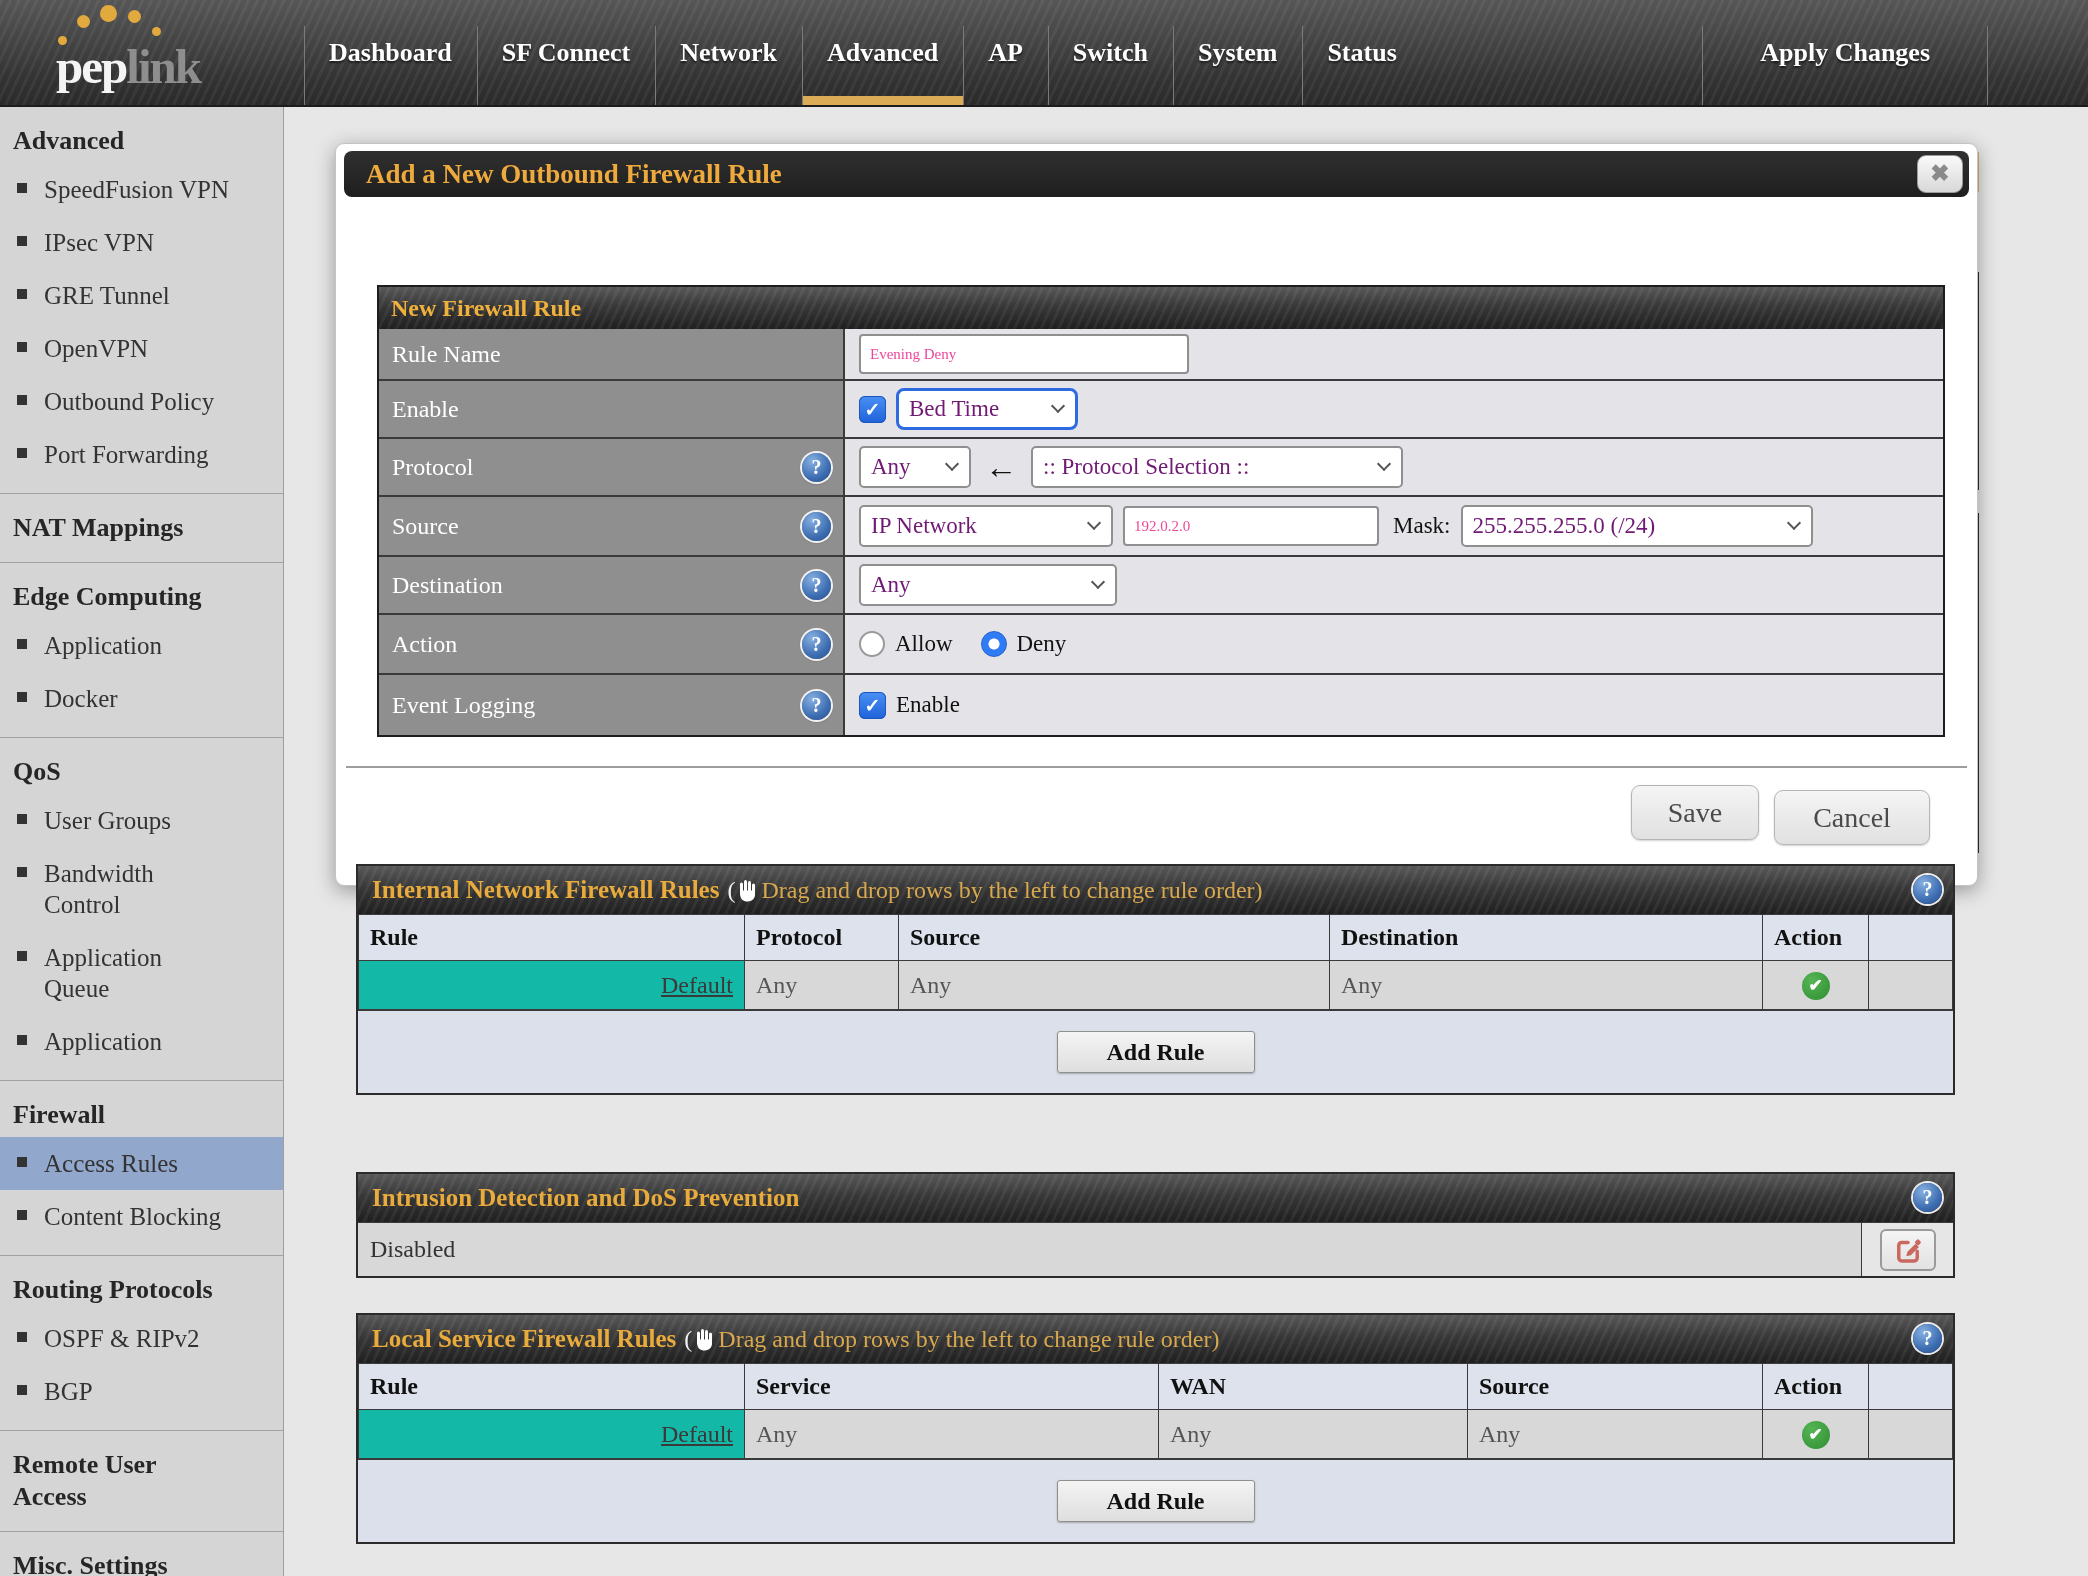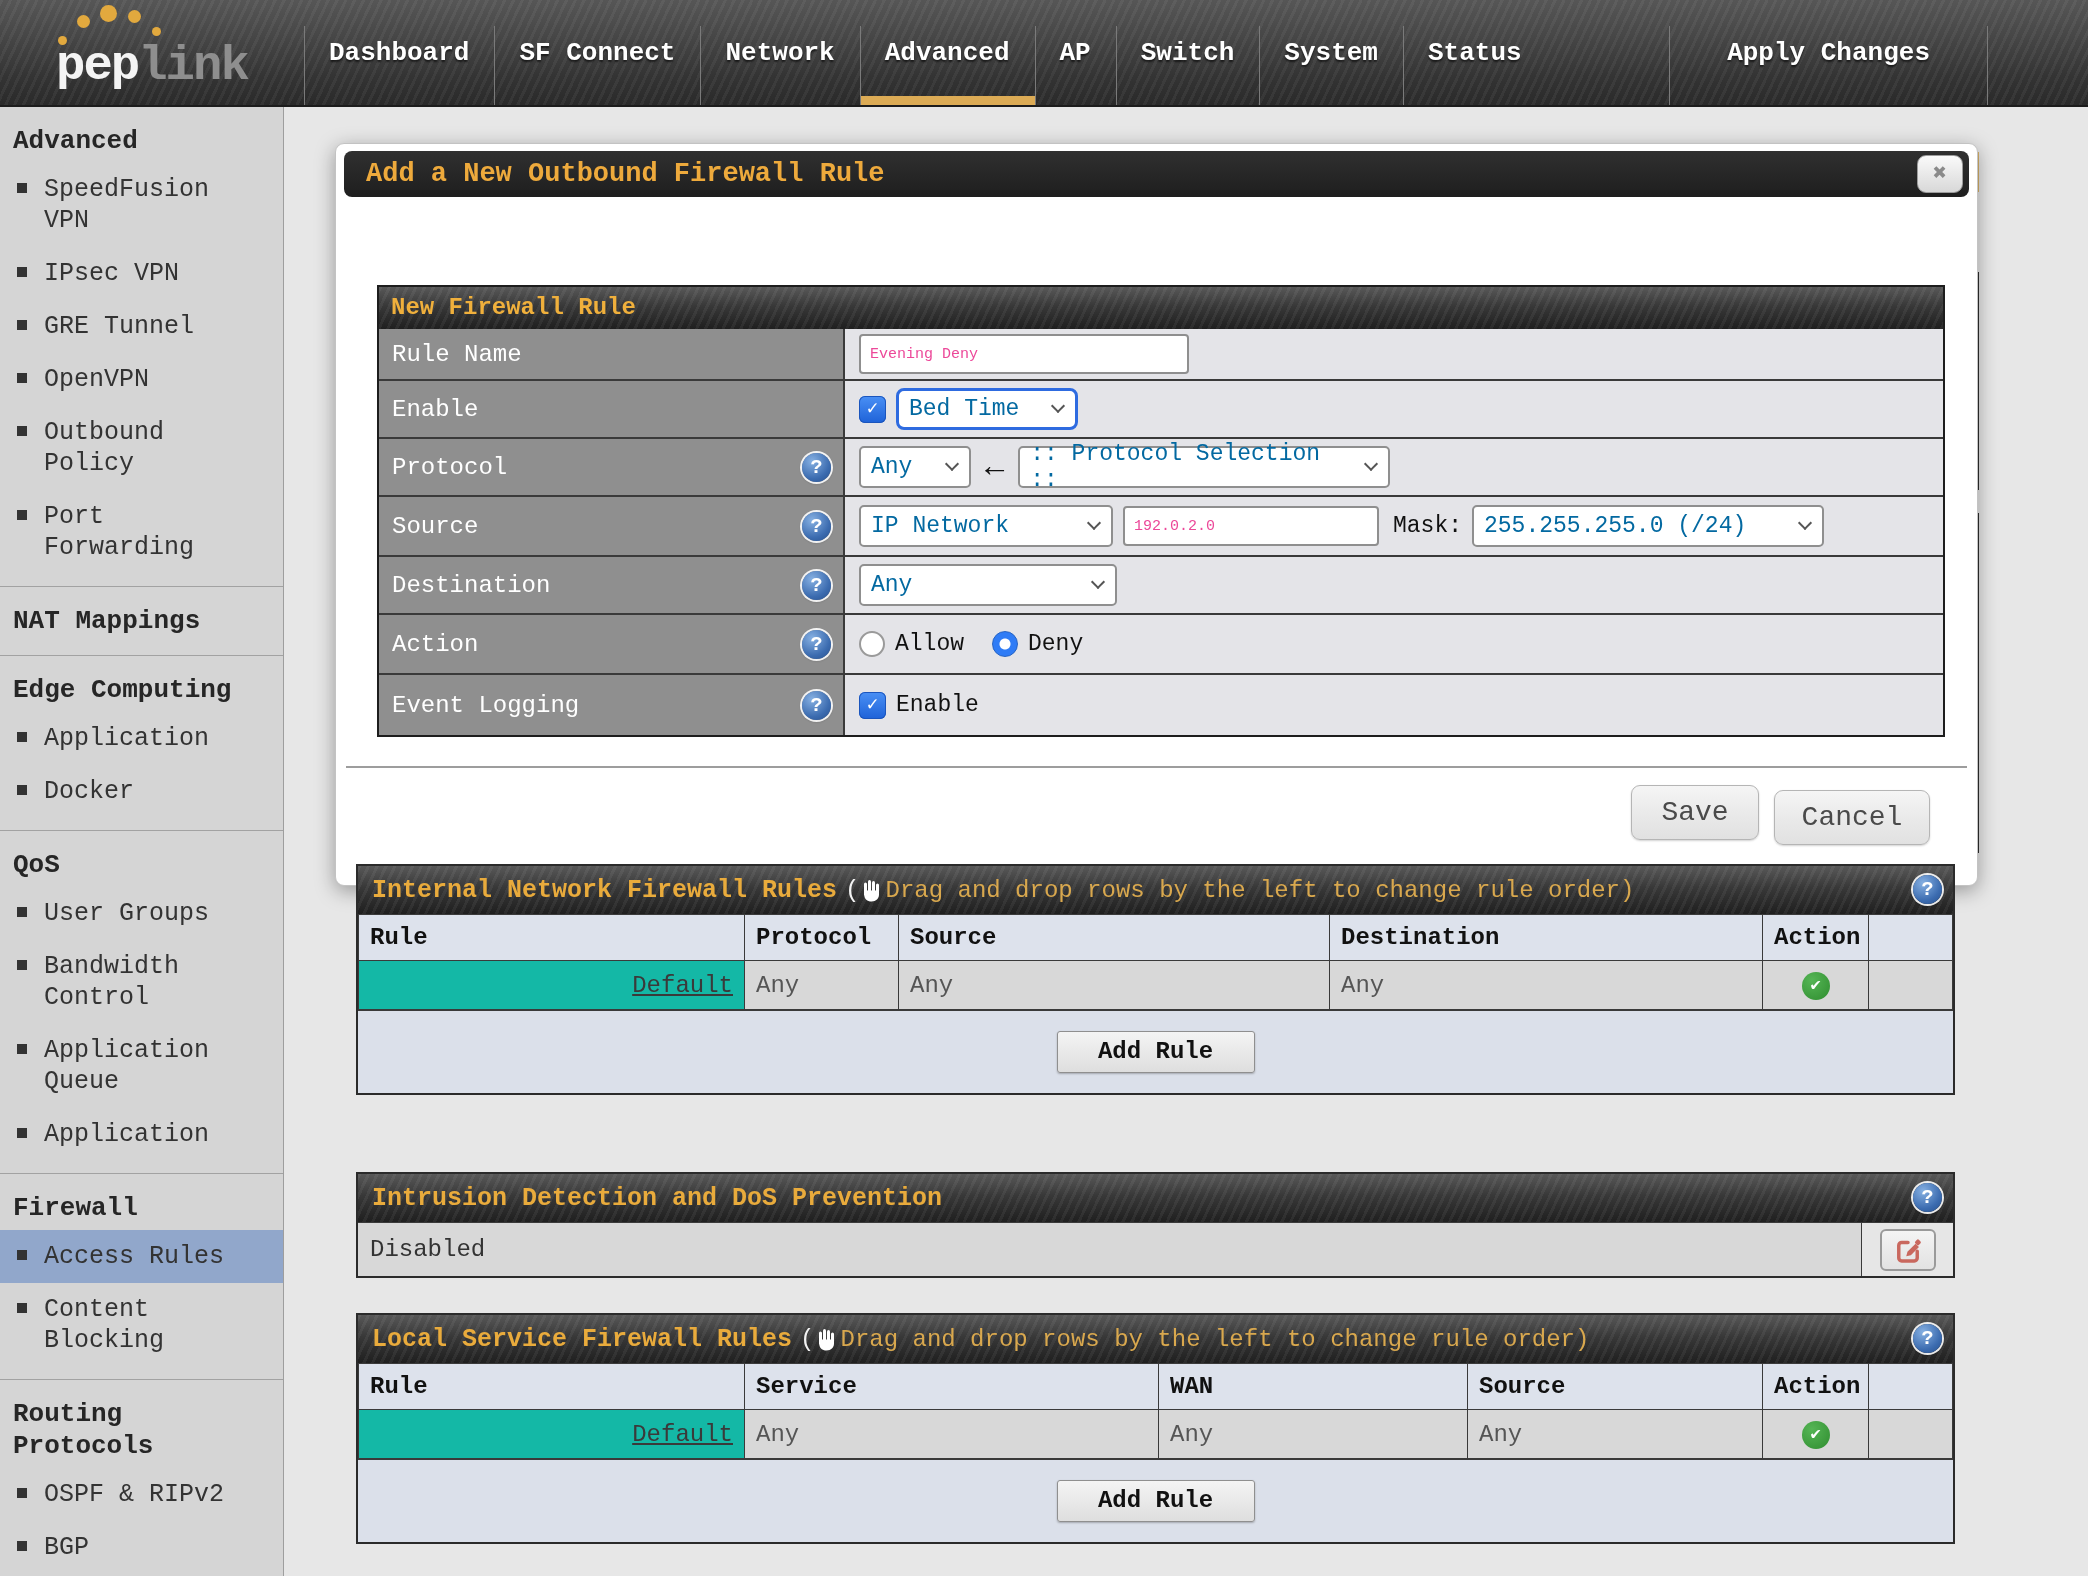--- a/index.html
+++ b/index.html
@@ -1,18 +1,18 @@
 <!DOCTYPE html>
 <html><head>
 <meta charset="utf-8">
 <style>
   html,body{margin:0;padding:0;background:#e7e7e7;}
   *{box-sizing:border-box;}
   .page{position:relative;width:2088px;height:1576px;overflow:hidden;
-        font-family:Liberation Mono, monospace;background:#e7e7e7;}
+        font-family:Liberation Serif, serif;background:#e7e7e7;}
 
   
   .nav{position:absolute;left:0;top:0;width:2088px;height:107px;display:flex;align-items:stretch;
        background:
         repeating-linear-gradient(115deg, rgba(255,255,255,0.05) 0 3px, rgba(0,0,0,0) 3px 8px),
         linear-gradient(180deg,#565656 0%,#454545 38%,#343434 72%,#2a2a2a 100%);
        border-bottom:2px solid #1c1c1c;}
   .brand{position:relative;width:304px;flex:0 0 auto;}
   .brand-text{position:absolute;left:56px;top:38px;font-size:49px;font-weight:bold;letter-spacing:-2px;}
   .brand-pep{color:#f4f4f4;}
@@ -65,21 +65,21 @@
   .qicon{width:29px;height:29px;border-radius:50%;flex:0 0 29px;
       background:radial-gradient(circle at 35% 28%,#86b0e2,#3c6cb0 62%,#274f8c);
       color:#fff;font-weight:bold;font-size:20px;text-align:center;line-height:29px;
       box-shadow:0 0 0 2px rgba(255,255,255,.9),0 1px 3px rgba(0,0,0,.45);cursor:pointer;}
   .flabel .qicon{margin-left:auto;}
 
   .ti{height:40px;border:2px solid #8f8f8f;border-radius:4px;background:#fff;
       font-size:15px;color:#ec4899;padding:0 9px;font-family:inherit;}
   .sel{display:inline-flex;align-items:center;justify-content:space-between;background:#fff;
       border:2px solid #8f8f8f;border-radius:5px;height:42px;padding:0 10px 0 10px;
-      font-size:23px;color:#0369a1;cursor:pointer;}
+      font-size:23px;color:#701a75;cursor:pointer;}
   .sel.focus{border:3px solid #2e6be0;border-radius:8px;}
   .chev{width:10px;height:10px;border-right:2.5px solid #555;border-bottom:2.5px solid #555;
       transform:rotate(45deg);margin:-6px 2px 0 14px;flex:0 0 10px;}
   .arrow{font-size:32px;font-weight:bold;color:#111;margin:0 4px;}
   .cb{width:27px;height:27px;border-radius:6px;flex:0 0 27px;
       background:linear-gradient(180deg,#4a90f5,#1e62d8);color:#fff;font-size:19px;font-weight:bold;
       text-align:center;line-height:27px;box-shadow:inset 0 0 0 1px #1b55bd;cursor:pointer;}
   .radio{width:26px;height:26px;border-radius:50%;flex:0 0 26px;cursor:pointer;}
   .radio.off{background:#fff;border:2px solid #9a9a9a;}
   .radio.on{background:radial-gradient(circle,#fff 0 5px,#2f7cf6 6px);border:1px solid #2362c4;}

